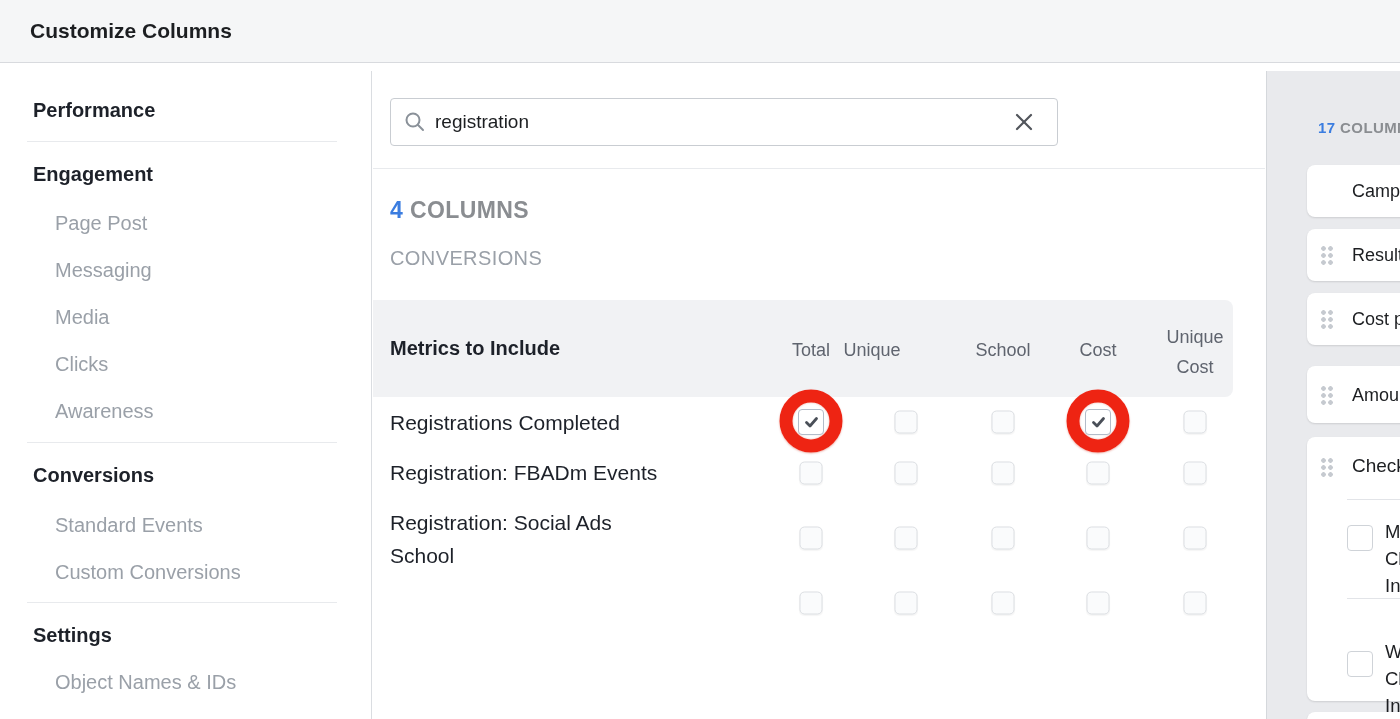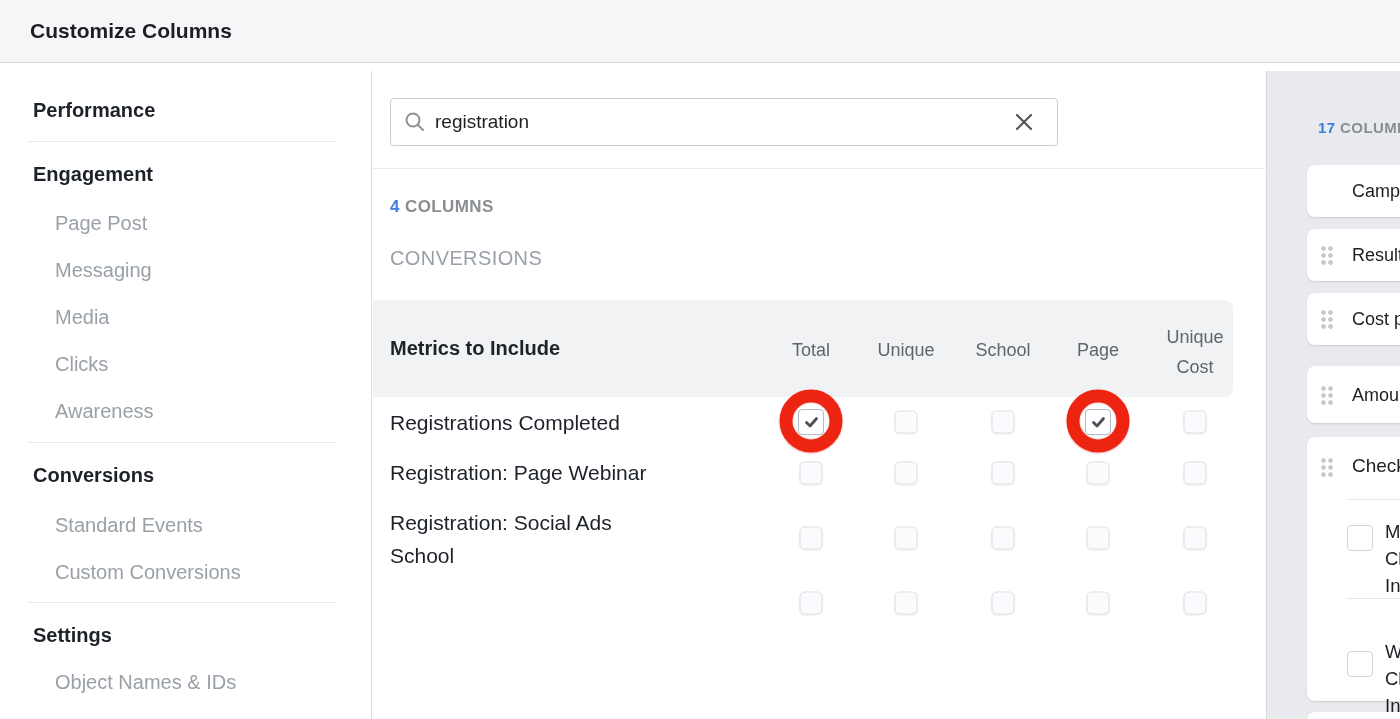--- a/index.html
+++ b/index.html
@@ -22,21 +22,21 @@
 
   
   .searchbox { left:390px; top:98px; width:668px; height:48px; background:#fff;
                border:1px solid #c9cdd2; border-radius:4px; }
   .searchbox input { position:absolute; left:44px; top:0; width:560px; height:46px; border:0; outline:0;
                font-size:19px; color:#1c1e21; font-family:"Liberation Sans", sans-serif; background:transparent; }
   .search-ico { position:absolute; left:13px; top:12px; }
   .clear-ico  { position:absolute; right:22px; top:12px; cursor:pointer; }
   .search-sep { left:373px; top:168px; width:892px; height:0; border-top:1px solid #e8eaed; }
 
-  .count-line { left:390px; top:197px; font-size:17px; font-weight:700; letter-spacing:.4px; color:#8a8d91; white-space:nowrap; }
+  .count-line { left:390px; top:197px; font-size:23px; font-weight:700; letter-spacing:.4px; color:#8a8d91; white-space:nowrap; }
   .section-label { left:390px; top:247px; font-size:20px; color:#9aa0a8; letter-spacing:.4px; }
 
   .grid-head { left:373px; top:300px; width:860px; height:97px; background:#f1f2f4; border-radius:0 8px 8px 0; }
   .metrics-title { left:390px; top:337px; font-size:20px; font-weight:700; color:#1d2129; }
   .col-label { position:absolute; transform:translateX(-50%); top:340px; font-size:18px; color:#5f646e; white-space:nowrap; }
   .col-label.two-line { top:322px; line-height:30px; text-align:center; white-space:normal; width:90px; }
 
   .row-label { position:absolute; left:390px; font-size:21px; color:#1d2129; white-space:nowrap; line-height:26px; }
   .row-label.wrap { white-space:normal; width:250px; line-height:33px; }
 
@@ -115,27 +115,27 @@
 
   <div class="abs count-line">
     <span class="blue" style="color: rgb(59, 125, 224);">4</span>
     <span>COLUMNS</span>
   </div>
   <div class="abs section-label">CONVERSIONS</div>
 
   <div class="abs grid-head"></div>
   <div class="abs metrics-title">Metrics to Include</div>
   <div class="col-label" style="left:811px">Total</div>
-  <div class="col-label" style="left:906px">Unique</div>
+  <div class="col-label" style="left:872px">Unique</div>
   <div class="col-label" style="left:1003px">School</div>
-  <div class="col-label" style="left:1098px">Page</div>
+  <div class="col-label" style="left:1098px">Cost</div>
   <div class="col-label two-line" style="left:1195px">Unique Cost</div>
 
   <div class="row-label" style="top:410px">Registrations Completed</div>
-  <div class="row-label" style="top:460px">Registration: Page Webinar</div>
+  <div class="row-label" style="top:460px">Registration: FBADm Events</div>
   <div class="row-label wrap" style="top:506px">Registration: Social Ads School</div>
 
   <div class="cb checked" style="left:811px;top:422px">
       <svg width="15" height="13" viewBox="0 0 15 13">
         <path d="M2.5 6.5 L6 10 L12.5 2.5" stroke="#4a4f58" stroke-width="2.8" fill="none" stroke-linecap="round" stroke-linejoin="round"></path>
       </svg>
     </div>
   <div class="cb" style="left:906px;top:422px"></div>
   <div class="cb" style="left:1003px;top:422px"></div>
   <div class="cb checked" style="left:1098px;top:422px">

